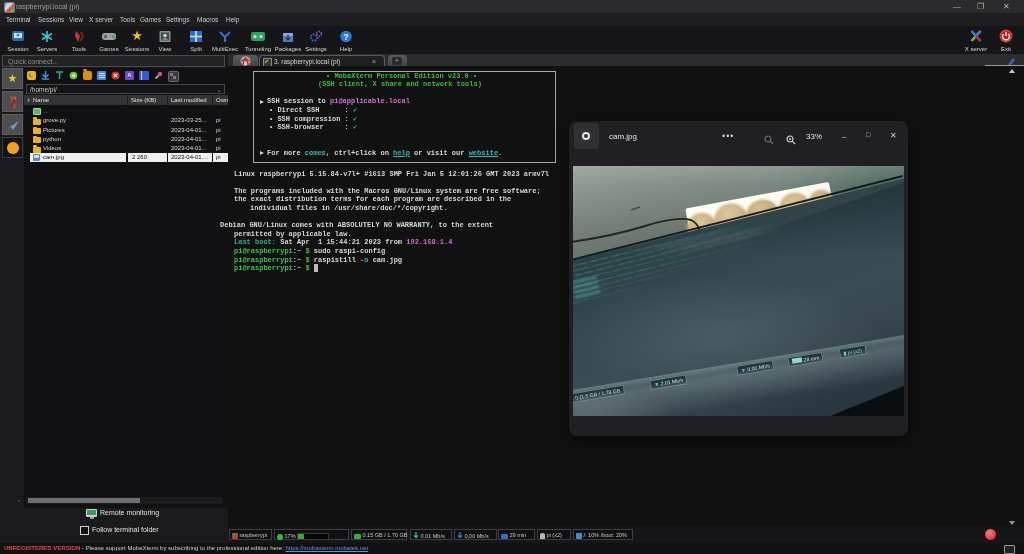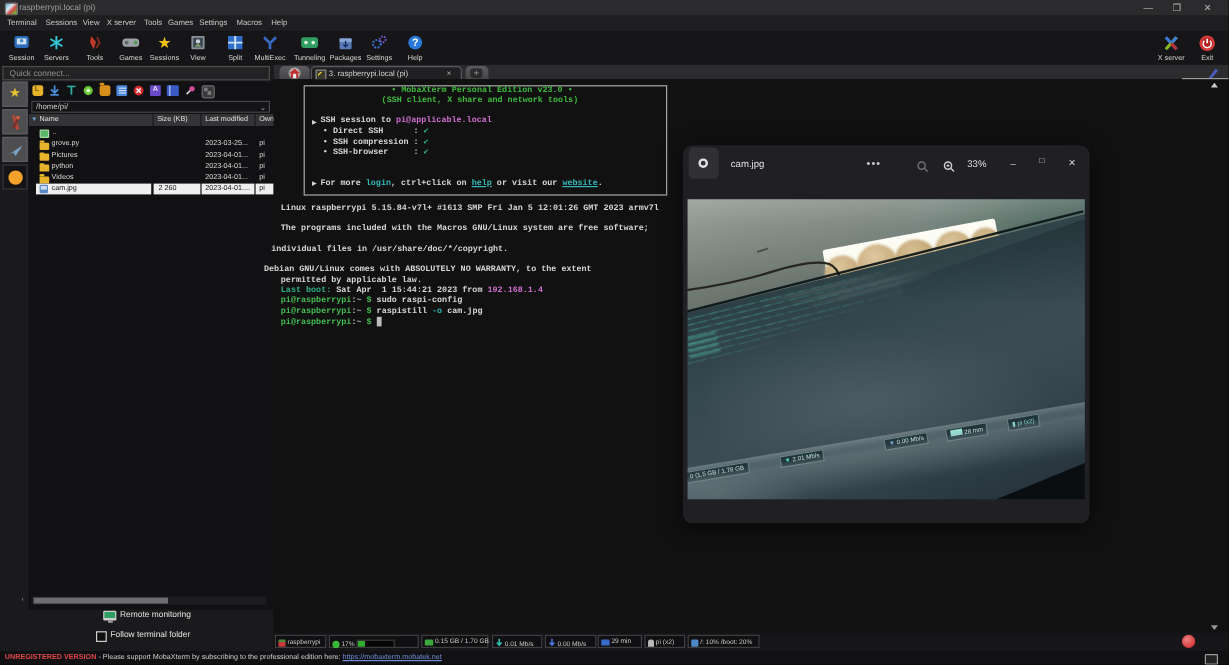--- a/index.html
+++ b/index.html
@@ -342,24 +342,25 @@
   <div class="abs" id="termarea"></div>
   <div class="abs" id="banner"></div>
   <div class="abs tline tg" style="left:326px;top:71.6px;">• MobaXterm Personal Edition v23.0 •</div>
   <div class="abs tline tg" style="left:318px;top:80.2px;">(SSH client, X share and network tools)</div>
   <div class="abs" style="left:259.5px;top:99.5px;width:0;height:0;border-left:4px solid #cfcfcf;border-top:2.6px solid transparent;border-bottom:2.6px solid transparent;"></div>
   <div class="abs tline" style="left:267px;top:97.4px;">SSH session to <span class="tm">pi@applicable.local</span></div>
   <div class="abs tline" style="left:269px;top:106px;">• Direct SSH      : <span class="tk">✔</span></div>
   <div class="abs tline" style="left:269px;top:114.6px;">• SSH compression : <span class="tk">✔</span></div>
   <div class="abs tline" style="left:269px;top:123.2px;">• SSH-browser     : <span class="tk">✔</span></div>
   <div class="abs" style="left:259.5px;top:150.9px;width:0;height:0;border-left:4px solid #cfcfcf;border-top:2.6px solid transparent;border-bottom:2.6px solid transparent;"></div>
-  <div class="abs tline" style="left:267px;top:148.8px;">For more <span class="tc">login</span>, ctrl+click on <span class="tc" style="text-decoration:underline;">help</span> or visit our <span class="tc" style="text-decoration:underline;">website</span>.</div>
+  <div class="abs tline" style="left:267px;top:148.8px;">For more <span class="tc">comes</span>, ctrl+click on <span class="tc" style="text-decoration:underline;">help</span> or visit our <span class="tc" style="text-decoration:underline;">website</span>.</div>
   <div class="abs tline" style="left:234px;top:169.6px;">Linux raspberrypi 5.15.84-v7l+ #1613 SMP Fri Jan 5 12:01:26 GMT 2023 armv7l</div>
   <div class="abs tline" style="left:234px;top:186.8px;">The programs included with the Macros GNU/Linux system are free software;</div>
-  <div class="abs tline" style="left:226px;top:204px;">individual files in /usr/share/doc/*/copyright.</div>
+  <div class="abs tline" style="left:234px;top:195.4px;">the exact distribution terms for each program are described in the</div>
+  <div class="abs tline" style="left:250px;top:204px;">individual files in /usr/share/doc/*/copyright.</div>
   <div class="abs tline" style="left:220px;top:221.2px;">Debian GNU/Linux comes with ABSOLUTELY NO WARRANTY, to the extent</div>
   <div class="abs tline" style="left:234px;top:229.8px;">permitted by applicable law.</div>
   <div class="abs tline" style="left:234px;top:238.4px;"><span class="tk">Last boot:</span> Sat Apr  1 15:44:21 2023 from <span class="tm">192.168.1.4</span></div>
   <div class="abs tline" style="left:234px;top:247px;"><span class="tp">pi@raspberrypi</span>:<span class="tb">~</span> <span class="tp">$</span> sudo raspi-config</div>
   <div class="abs tline" style="left:234px;top:255.6px;"><span class="tp">pi@raspberrypi</span>:<span class="tb">~</span> <span class="tp">$</span> raspistill <span class="tc">-o</span> cam.jpg</div>
   <div class="abs tline" style="left:234px;top:264.2px;"><span class="tp">pi@raspberrypi</span>:<span class="tb">~</span> <span class="tp">$</span> <span style="display:inline-block;width:4.2px;height:7.6px;background:#bcbcbc;vertical-align:-1.5px;"></span></div>
 
   <div class="abs" id="statusbar"></div>
   <div class="abs seg" style="left:229px;width:43px;"><span style="left:2px;"><span style="display:inline-block;width:6px;height:6px;border-radius:1px;vertical-align:-1px;background:linear-gradient(180deg,#4a8a3a 0 2px,#c83a3a 2px 100%);"></span> raspberrypi</span></div>
   <div class="abs seg" style="left:274px;width:75px;"><span style="left:2px;"><span style="display:inline-block;width:6px;height:6px;border-radius:50%;background:#3ab83a;vertical-align:-1px;"></span> 17% <span style="display:inline-block;width:30px;height:5px;border:1px solid #3a3a3a;vertical-align:-1px;background:linear-gradient(90deg,#2fae2f 0 6px,#060606 6px 100%);"></span></span></div>

